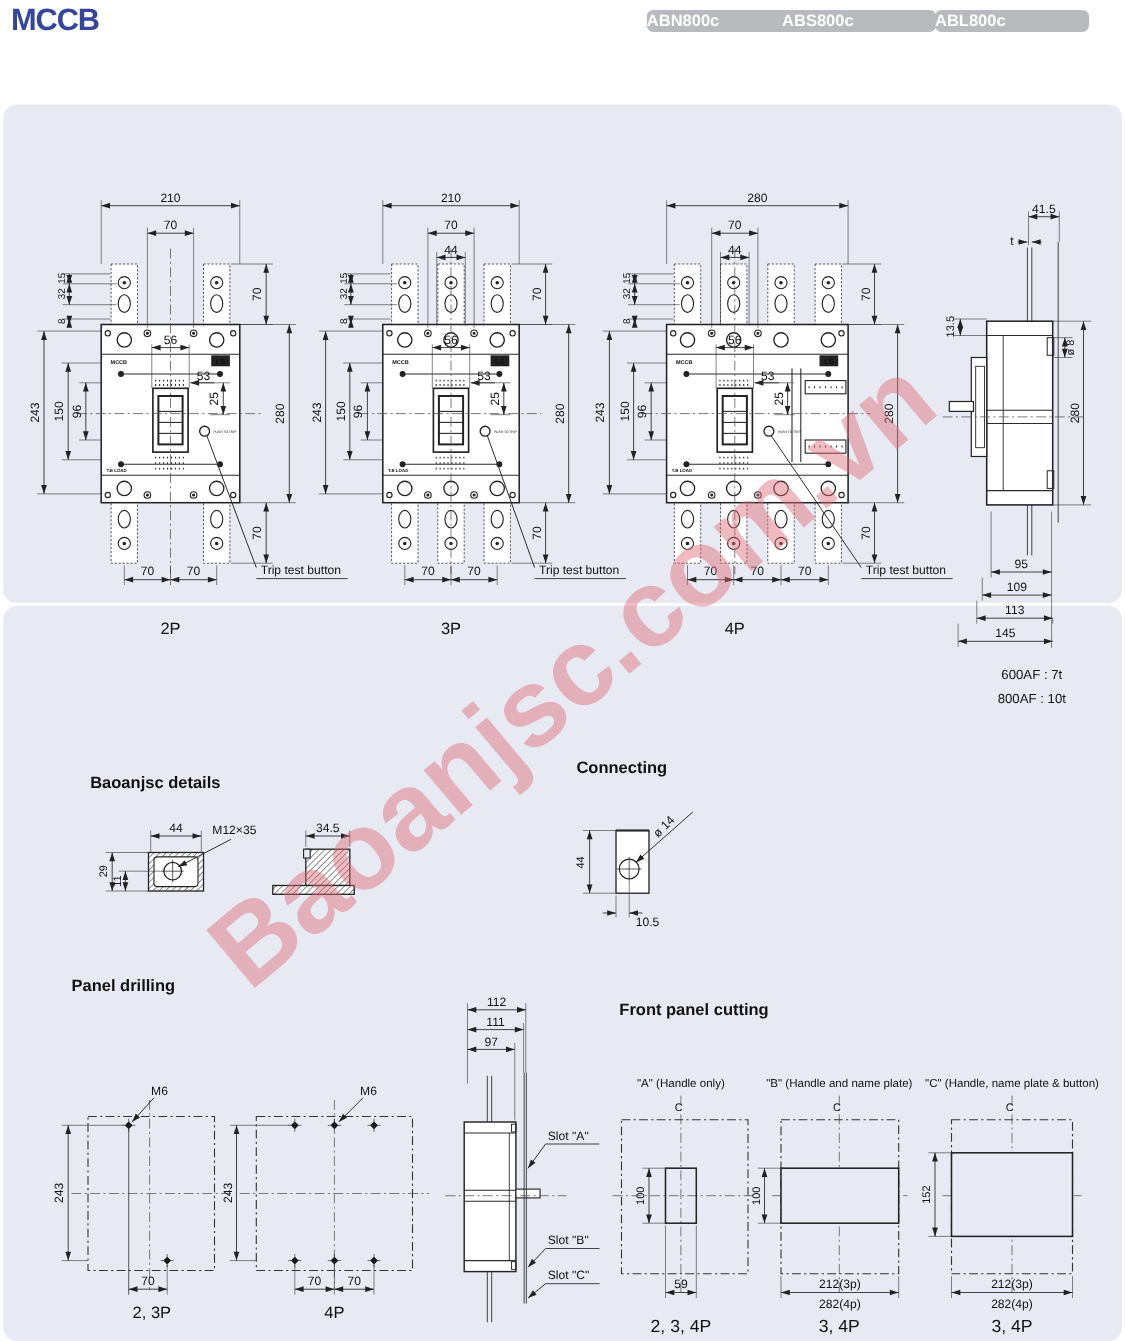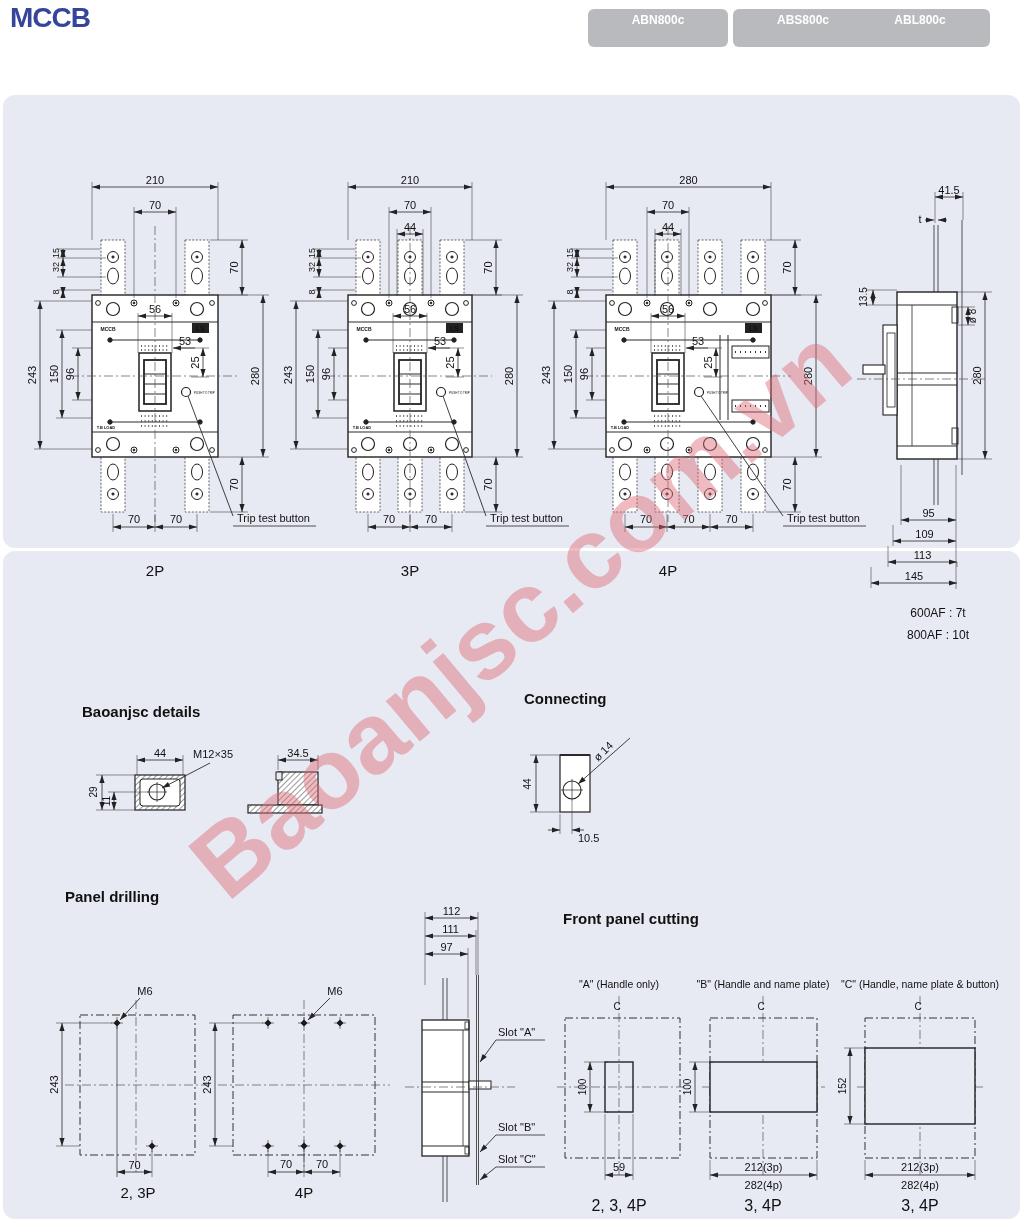--- a/index.html
+++ b/index.html
@@ -1,35 +1,35 @@
 <!DOCTYPE html>
 <html><head>
 <meta charset="utf-8">
 <style>
   html,body{margin:0;padding:0;background:#fff;}
   body{font-family:"Liberation Sans",sans-serif;}
   .page{position:relative;width:1023px;height:1219px;background:#fff;overflow:hidden;}
   .title{position:absolute;left:10px;top:2px;font-size:28px;font-weight:bold;color:#36459c;letter-spacing:-1px;}
-  .pbtn{position:absolute;top:9px;width:140px;height:38px;background:#b8babd;border-radius:6px;
-        color:#fff;font-size:12px;font-weight:bold;text-align:center;line-height:22px;}
+  .pbtn{position:absolute;top:9px;width:140px;height:20px;background:#b8babd;border-radius:6px;
+        color:#fff;font-size:15px;font-weight:bold;line-height:22px;}
   .panel{position:absolute;left:3px;width:1017px;background:#e8eaf3;border-radius:12px;}
   .h3{position:absolute;font-size:15px;font-weight:bold;color:#111;}
   svg{position:absolute;overflow:visible;font-family:"Liberation Sans",sans-serif;}
   svg text{fill:#111;}
   .watermark{position:absolute;left:60px;top:555px;width:920px;text-align:center;
      font-size:100px;font-weight:bold;color:#dd6b77;opacity:0.45;
      transform:rotate(-40deg);pointer-events:none;z-index:40;white-space:nowrap;}
 </style>
 </head>
 <body>
 
 <div class="page">
   <div class="title">MCCB</div>
   <div class="pbtn" style="left:588px">ABN800c</div>
-  <div class="pbtn" style="left:733px">ABS800c</div>
+  <div class="pbtn" style="left:711px">ABS800c</div>
   <div class="pbtn" style="left:850px">ABL800c</div>
 
   <div class="panel" style="top:95px;height:453px;"></div>
   <div class="panel" style="top:551px;height:668px;"></div>
 
   <svg id="f2p" style="left:0;top:170px" width="320" height="420">
       <defs>
         <marker id="arw0" markerWidth="9" markerHeight="6" refX="8.4" refY="3" orient="auto-start-reverse" markerUnits="userSpaceOnUse">
           <path d="M0.4,0.4 L8.4,3 L0.4,5.6 z" fill="#222"></path>
         </marker>

